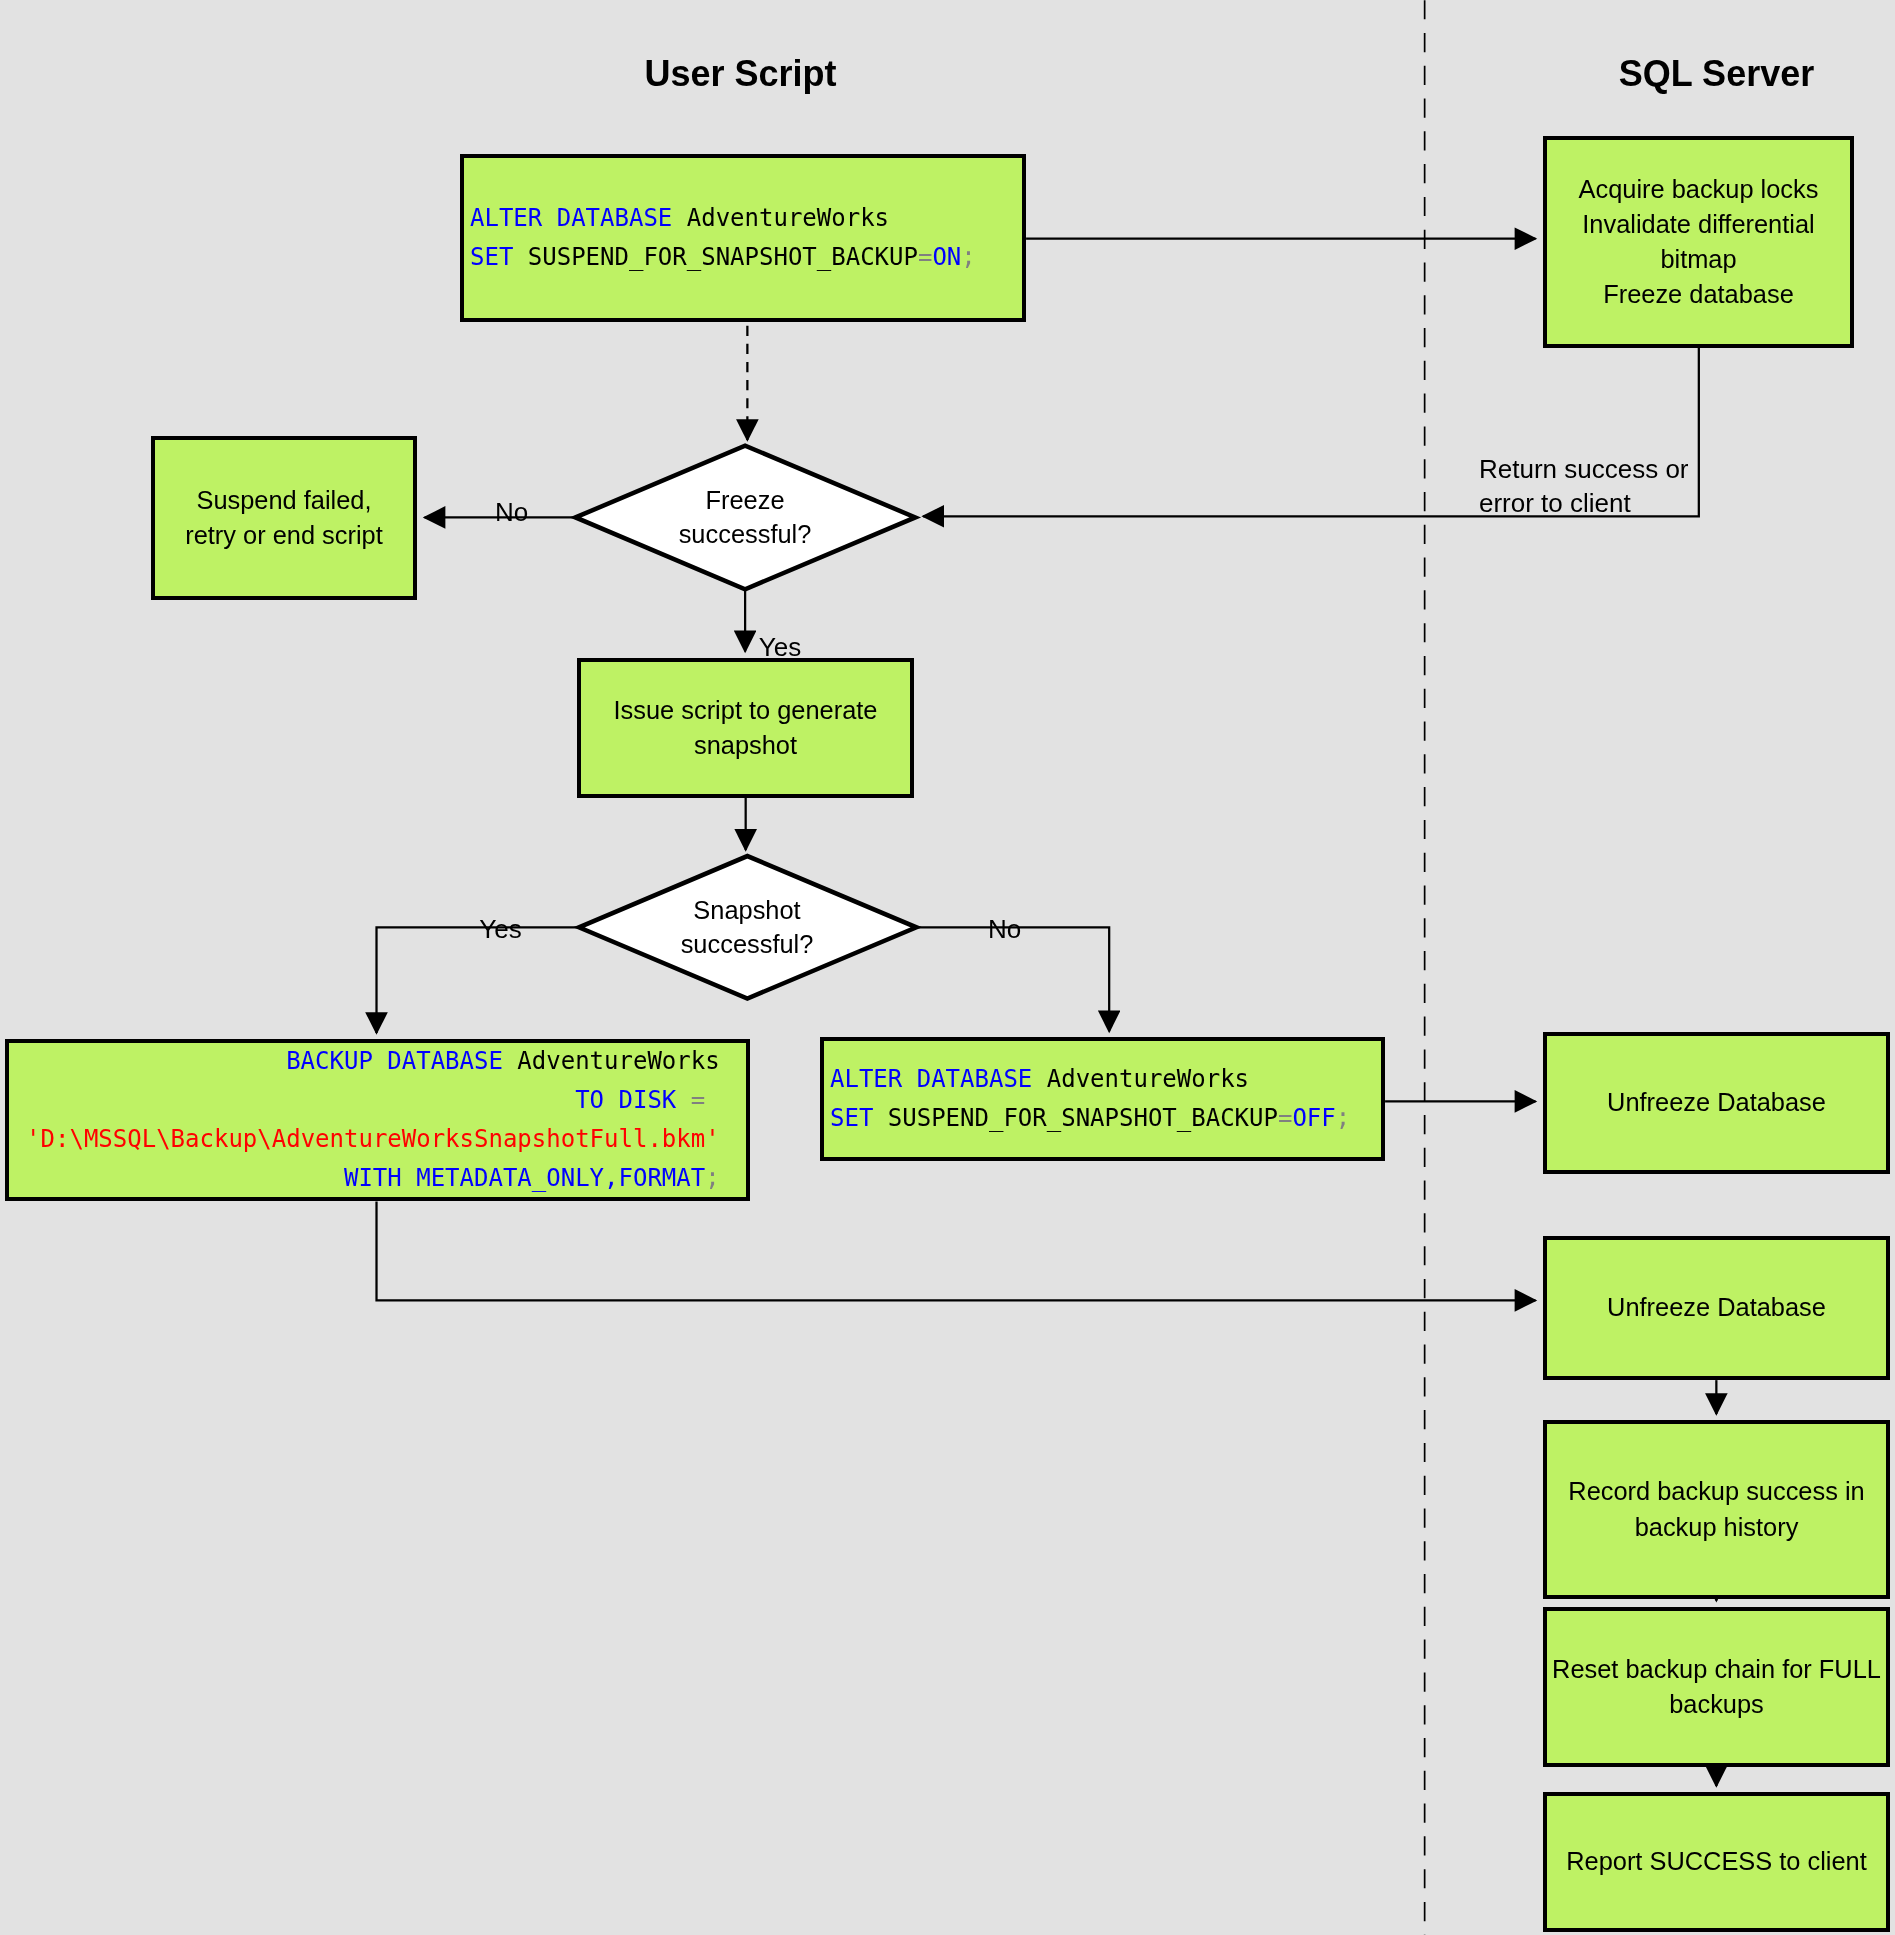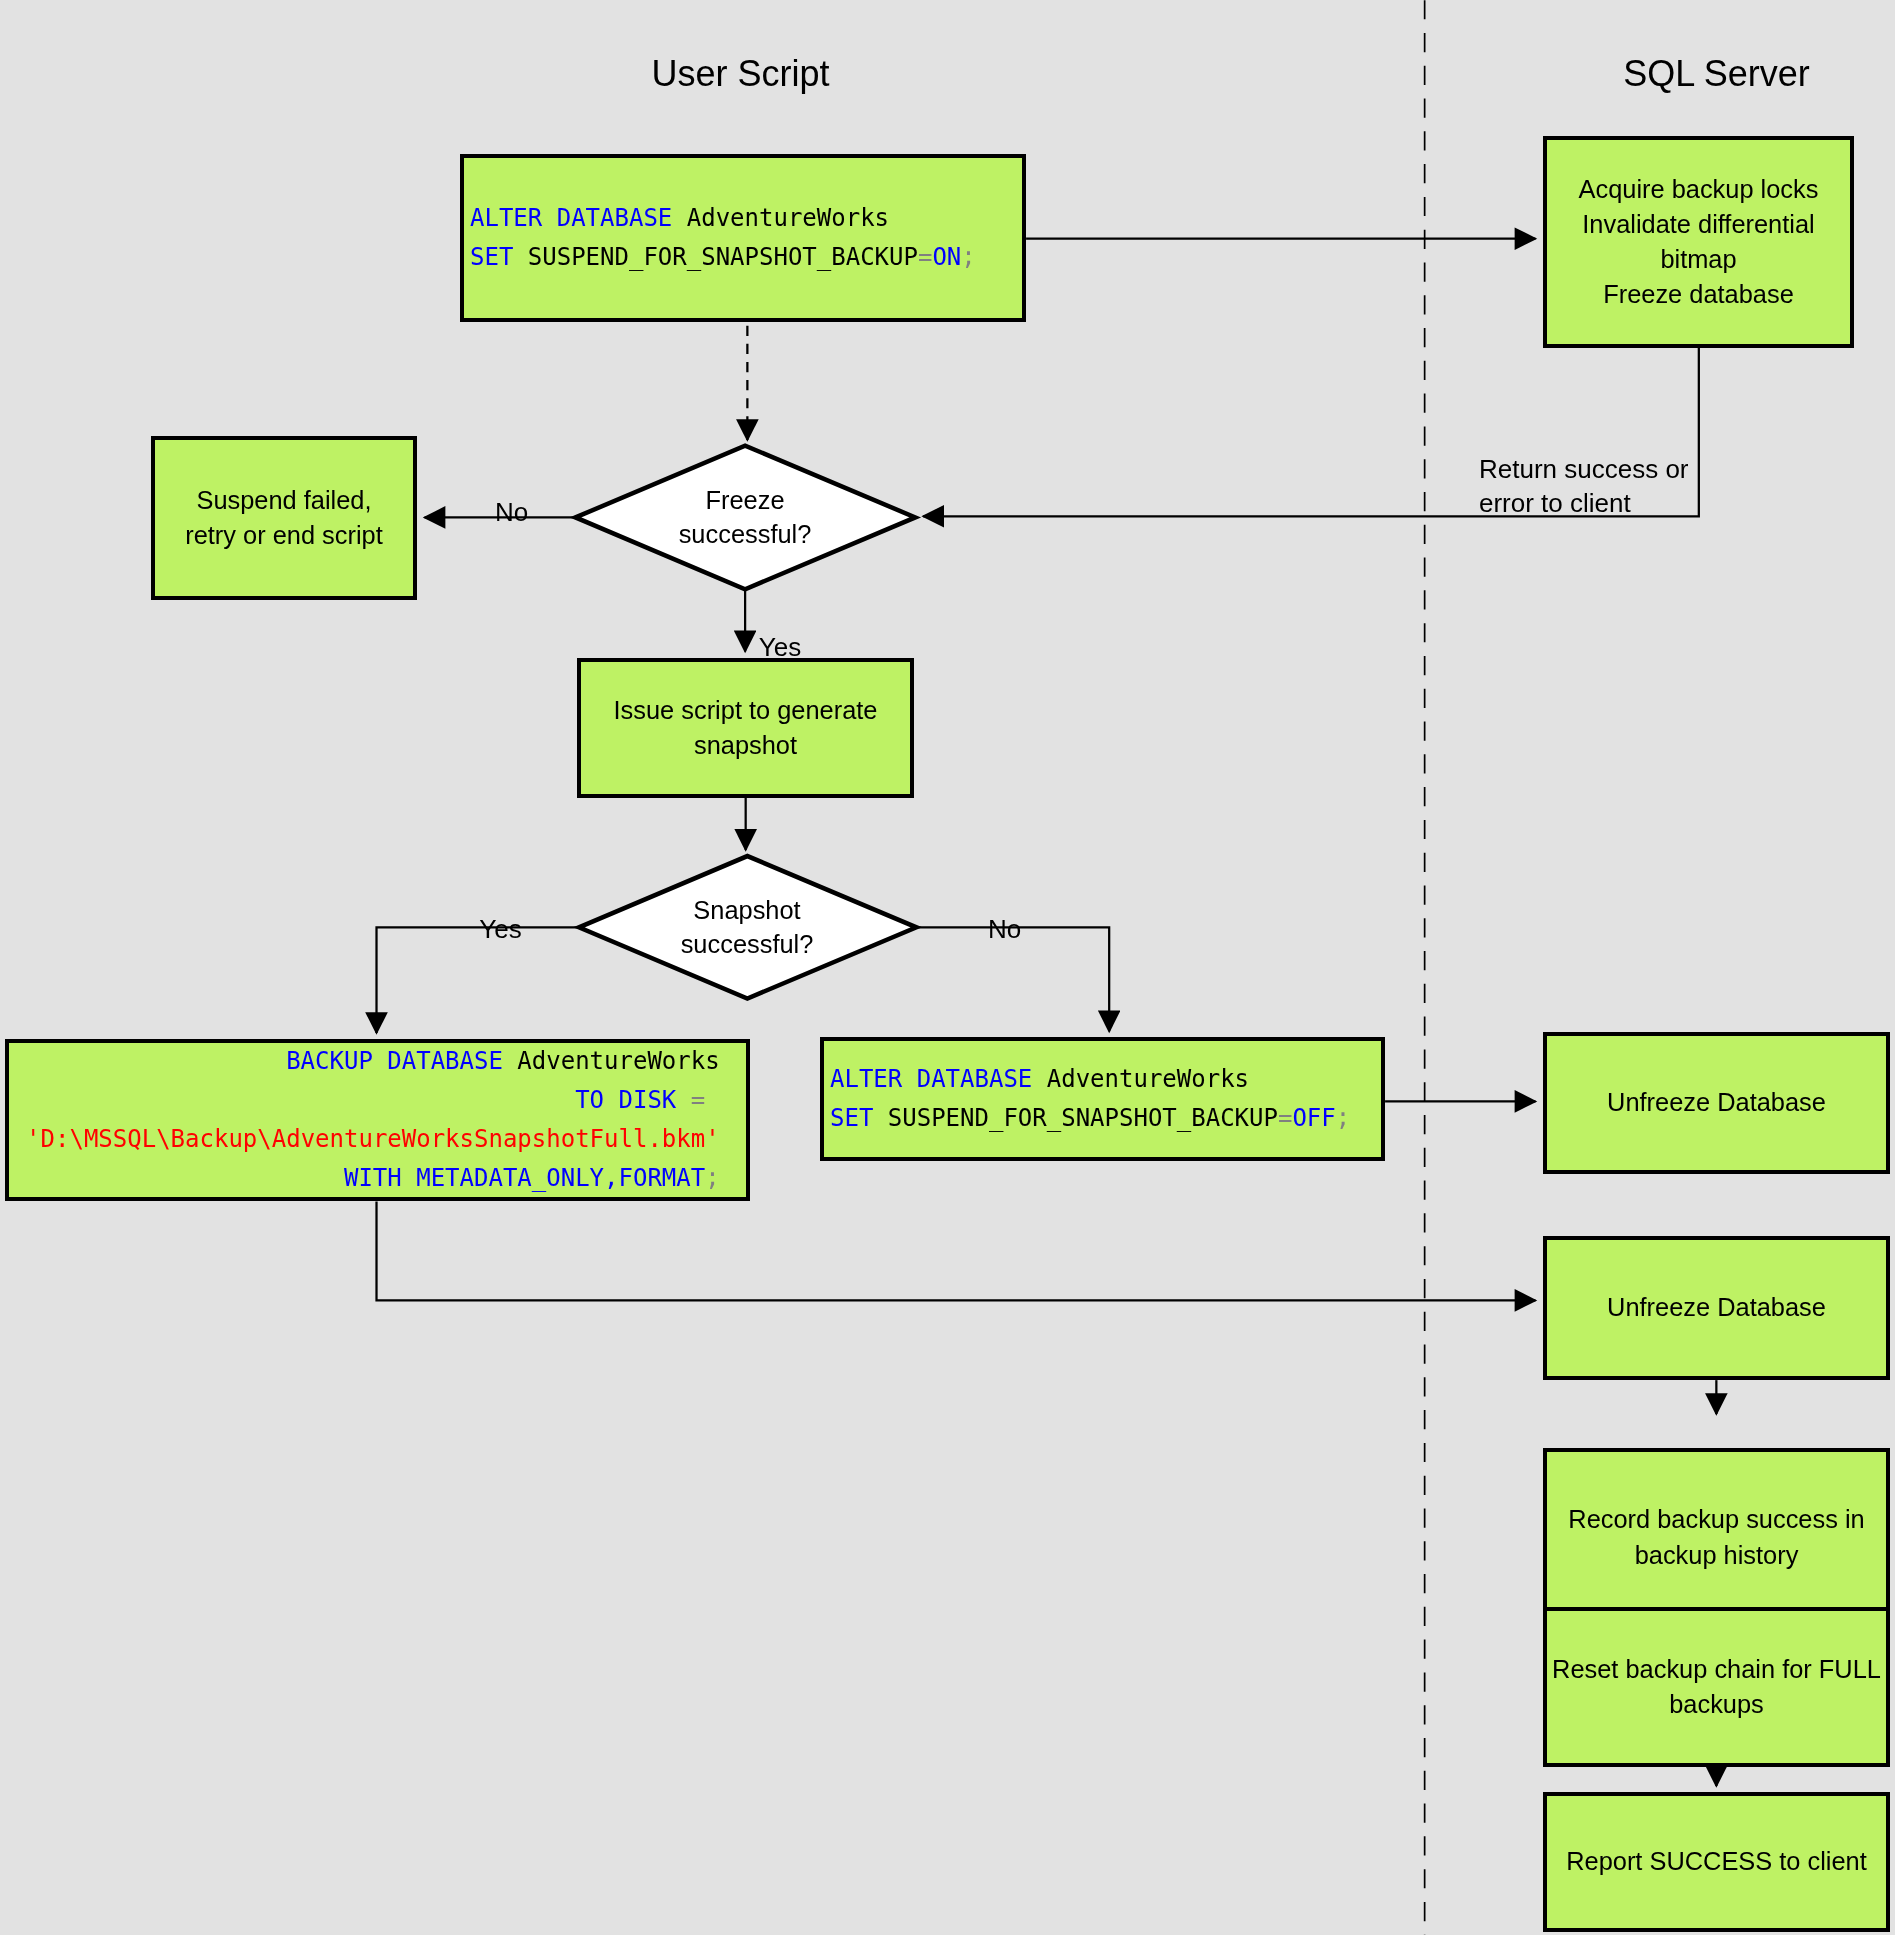--- a/index.html
+++ b/index.html
@@ -39,20 +39,21 @@
   .diamond-text{
     position:absolute;
     display:flex;align-items:center;justify-content:center;
     font-size:25.4px;line-height:1.35;text-align:center;
     white-space:pre-line;
   }
   .col-title{
     position:absolute;
     font-size:36px;line-height:1.2;
     text-align:center;
+    font-weight:bold;
   }
 </style>
 </head>
 <body>
 
 <div class="canvas">
 
   <svg class="wires" viewBox="0 0 3352 3424" xmlns="http://www.w3.org/2000/svg">
     <defs>
       <marker id="arrow" viewBox="0 0 10 10" refX="9.2" refY="5" markerWidth="11" markerHeight="10" orient="auto">
@@ -119,21 +120,21 @@
   </div>
 
   <div class="box" style="left:1543px;top:1032px;width:347px;height:142px;">
     <div class="box-text">Unfreeze Database</div>
   </div>
 
   <div class="box" style="left:1543px;top:1236px;width:347px;height:144px;">
     <div class="box-text">Unfreeze Database</div>
   </div>
 
-  <div class="box" style="left:1543px;top:1420px;width:347px;height:179px;margin-top:28px;">
+  <div class="box" style="left:1543px;top:1420px;width:347px;height:179px;">
     <div class="box-text">Record backup success in
 backup history</div>
   </div>
 
   <div class="box" style="left:1543px;top:1607px;width:347px;height:160px;">
     <div class="box-text">Reset backup chain for FULL
 backups</div>
   </div>
 
   <div class="box" style="left:1543px;top:1792px;width:347px;height:140px;">

